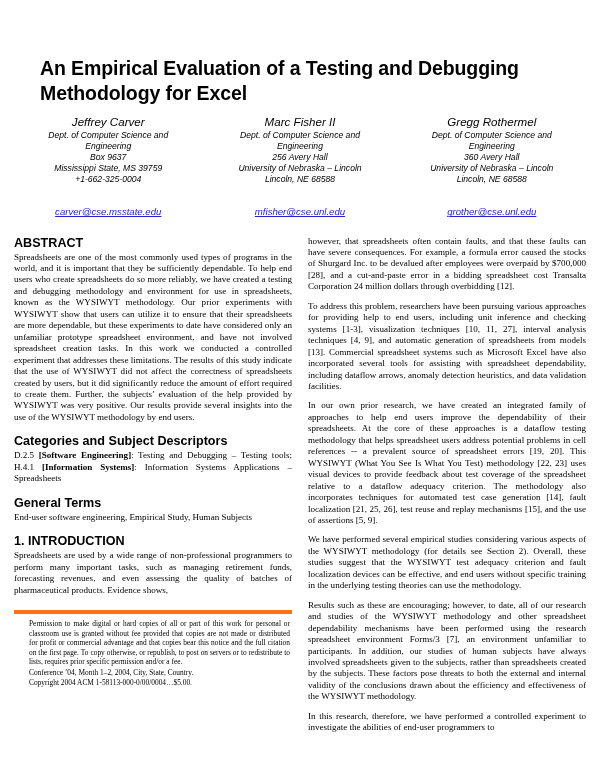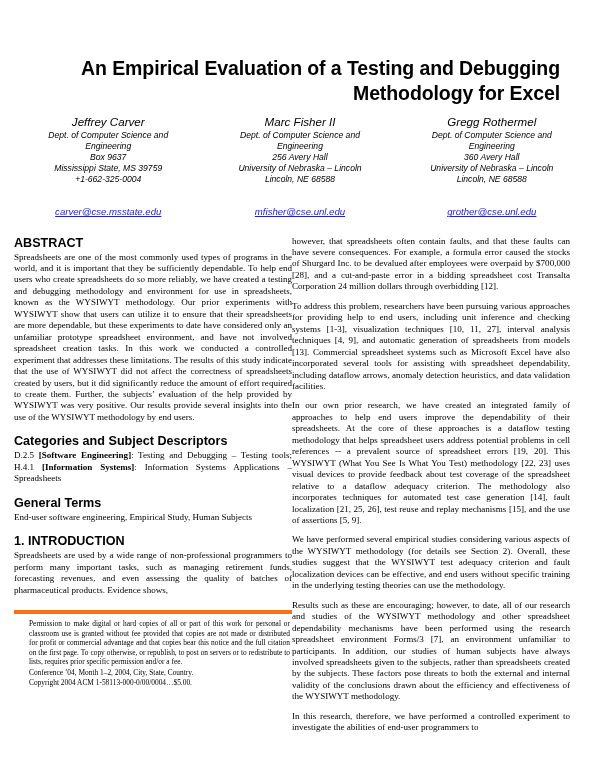--- a/index.html
+++ b/index.html
@@ -22,21 +22,21 @@
     padding: 56px 14px 4px 14px;
     position: relative;
   }
 
   
   .title {
     font-family: "Liberation Sans", "DejaVu Sans", sans-serif;
     font-weight: bold;
     font-size: 19.5px;
     line-height: 25px;
-    text-align: right;
+    text-align: left;
     margin: 0 26px 9px 26px;
     letter-spacing: -0.1px;
   }
 
   
   .authors {
     display: flex;
     justify-content: space-between;
     margin: 0 4px 0 4px;
     font-style: italic;
@@ -58,21 +58,21 @@
     display: block;
     margin-top: 21px;
     color: #2222cc;
     text-decoration: underline;
     font-size: 9.6px;
   }
 
   
   .columns {
     display: flex;
-    gap: 0;
+    gap: 16px;
     margin-top: 18px;
   }
   .col {
     width: 278px;
     flex: 0 0 278px;
   }
 
   h2.sec {
     font-family: "Liberation Sans", "DejaVu Sans", sans-serif;
     font-weight: bold;

